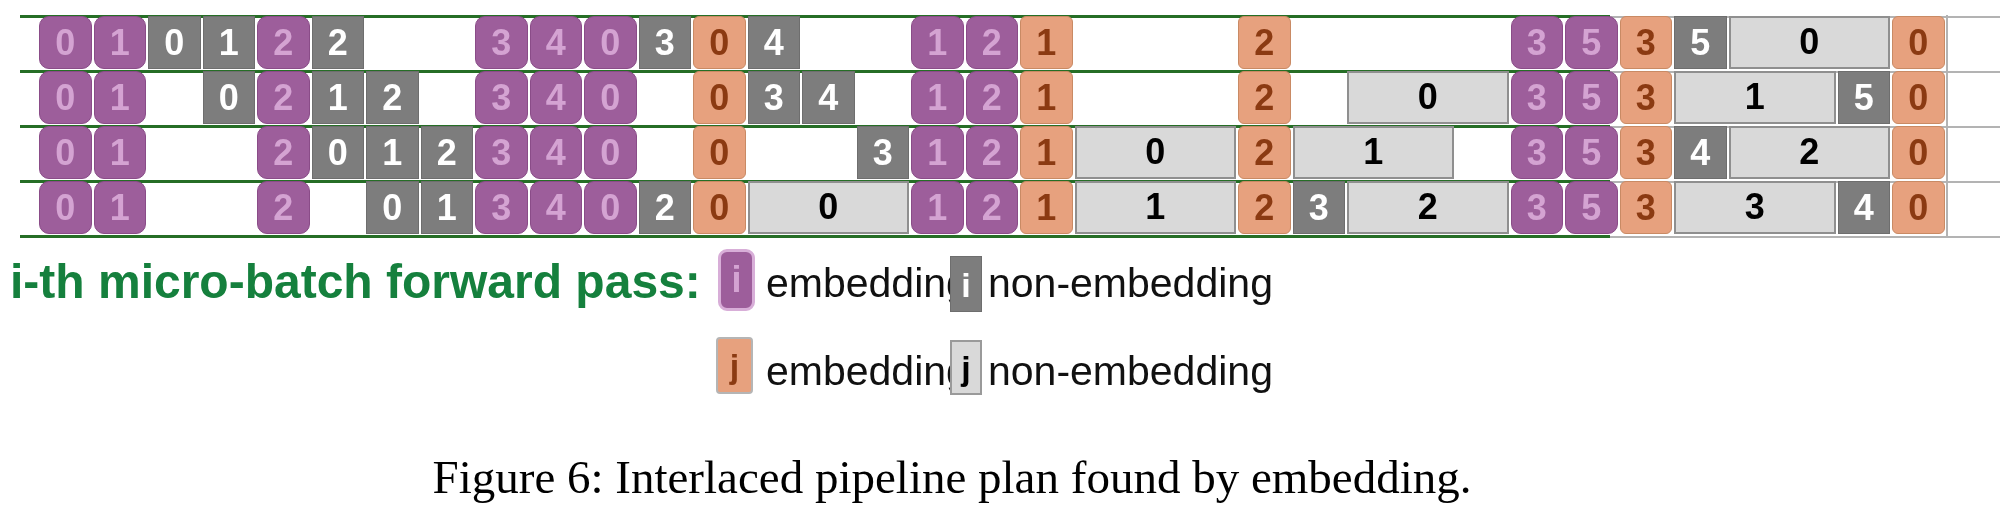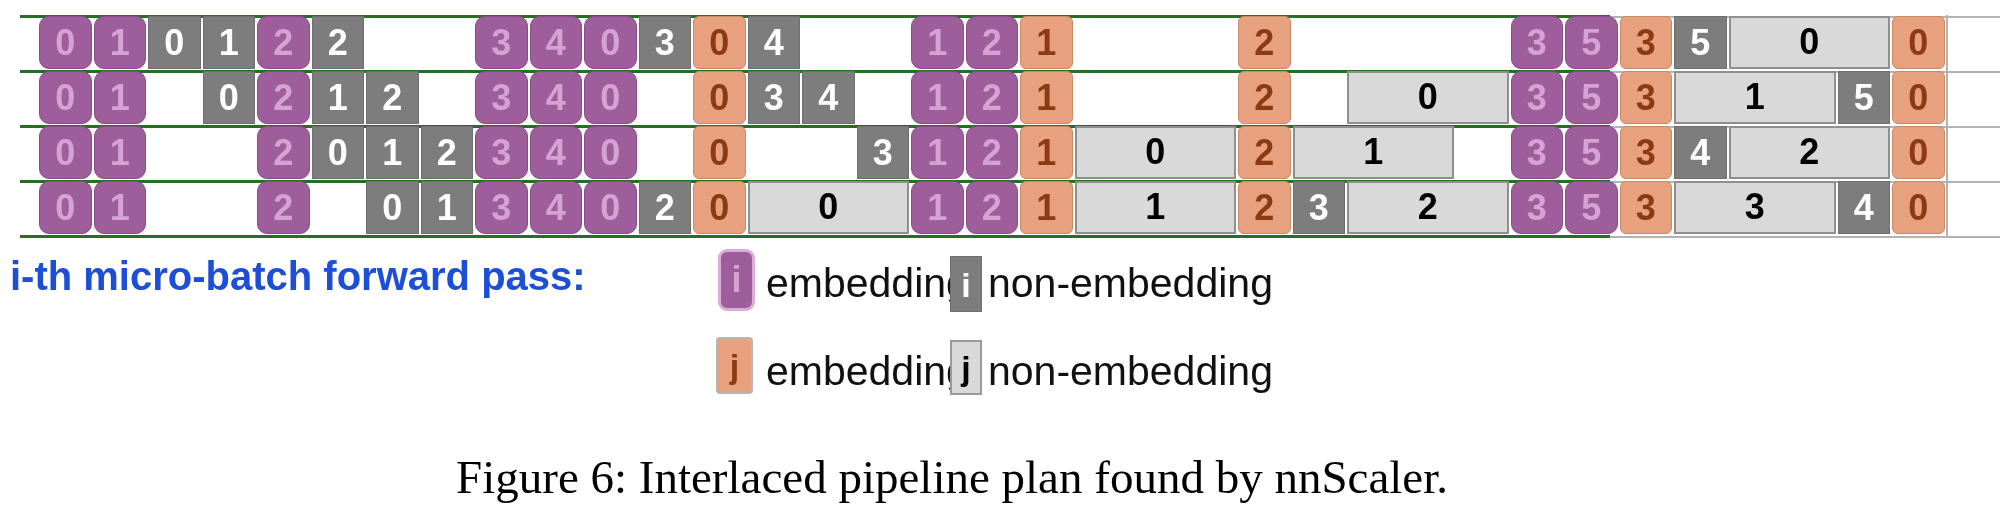--- a/index.html
+++ b/index.html
@@ -6,21 +6,21 @@
             font-family:"Liberation Sans",sans-serif;}
   .figure{position:absolute;left:0;top:0;width:2000px;height:520px;}
   .gline{position:absolute;height:3px;}
   .vline{position:absolute;width:2px;}
   .cell{position:absolute;box-sizing:border-box;text-align:center;font-weight:bold;
         font-size:36px;line-height:51px;}
   .cell.fe{border-radius:10px;border:1px solid #8a4c88;}
   .cell.fn{border:1px solid #6e6e6e;}
   .cell.be{border-radius:6px;border:1px solid #c98a64;}
   .cell.bn{border:2px solid #8f8f8f;line-height:48px;}
-  .legend-label{position:absolute;font-weight:bold;font-size:40px;color:#1d4ed8;white-space:nowrap;}
+  .legend-label{position:absolute;font-weight:bold;font-size:48px;color:#15803d;white-space:nowrap;}
   .legend-text{position:absolute;font-size:41px;color:#111;white-space:nowrap;}
   .swatch{position:absolute;box-sizing:border-box;text-align:center;font-weight:bold;}
   .swatch.fe{border-radius:9px;border:3px solid #d8aed8;font-size:36px;}
   .swatch.fn{border:1px solid #6e6e6e;font-size:34px;}
   .swatch.be{border-radius:4px;border:2px solid #b5b5b5;font-size:34px;}
   .swatch.bn{border:2px solid #9a9a9a;font-size:34px;}
   .caption{position:absolute;left:0;top:450px;width:1904px;text-align:center;
            font-family:"Liberation Serif",serif;font-size:47px;color:#000;}
   .watermark{position:absolute;left:1447px;top:404px;font-size:56px;color:#c9c9c9;
              letter-spacing:1px;white-space:nowrap;}
@@ -140,15 +140,15 @@
   <div class="swatch fe" style="left: 718px; top: 249px; width: 37px; height: 62px; line-height: 56px; background: rgb(157, 94, 155); color: rgb(212, 163, 210);">i</div>
   <div class="legend-text" style="left:766px;top:260px;">embedding</div>
   <div class="swatch fn" style="left: 950px; top: 256px; width: 32px; height: 56px; line-height: 56px; background: rgb(125, 125, 125); color: rgb(255, 255, 255);">i</div>
   <div class="legend-text" style="left:988px;top:260px;">non-embedding</div>
 
   <div class="swatch be" style="left: 716px; top: 337px; width: 37px; height: 57px; line-height: 55px; background: rgb(231, 161, 126); color: rgb(139, 58, 18);">j</div>
   <div class="legend-text" style="left:766px;top:348px;">embedding</div>
   <div class="swatch bn" style="left: 950px; top: 340px; width: 32px; height: 55px; line-height: 53px; background: rgb(217, 217, 217); color: rgb(0, 0, 0);">j</div>
   <div class="legend-text" style="left:988px;top:348px;">non-embedding</div>
 
-  <div class="caption">Figure 6: Interlaced pipeline plan found by nnScaler.</div>
+  <div class="caption">Figure 6: Interlaced pipeline plan found by embedding.</div>
 
 </div>
 
 </body></html>

